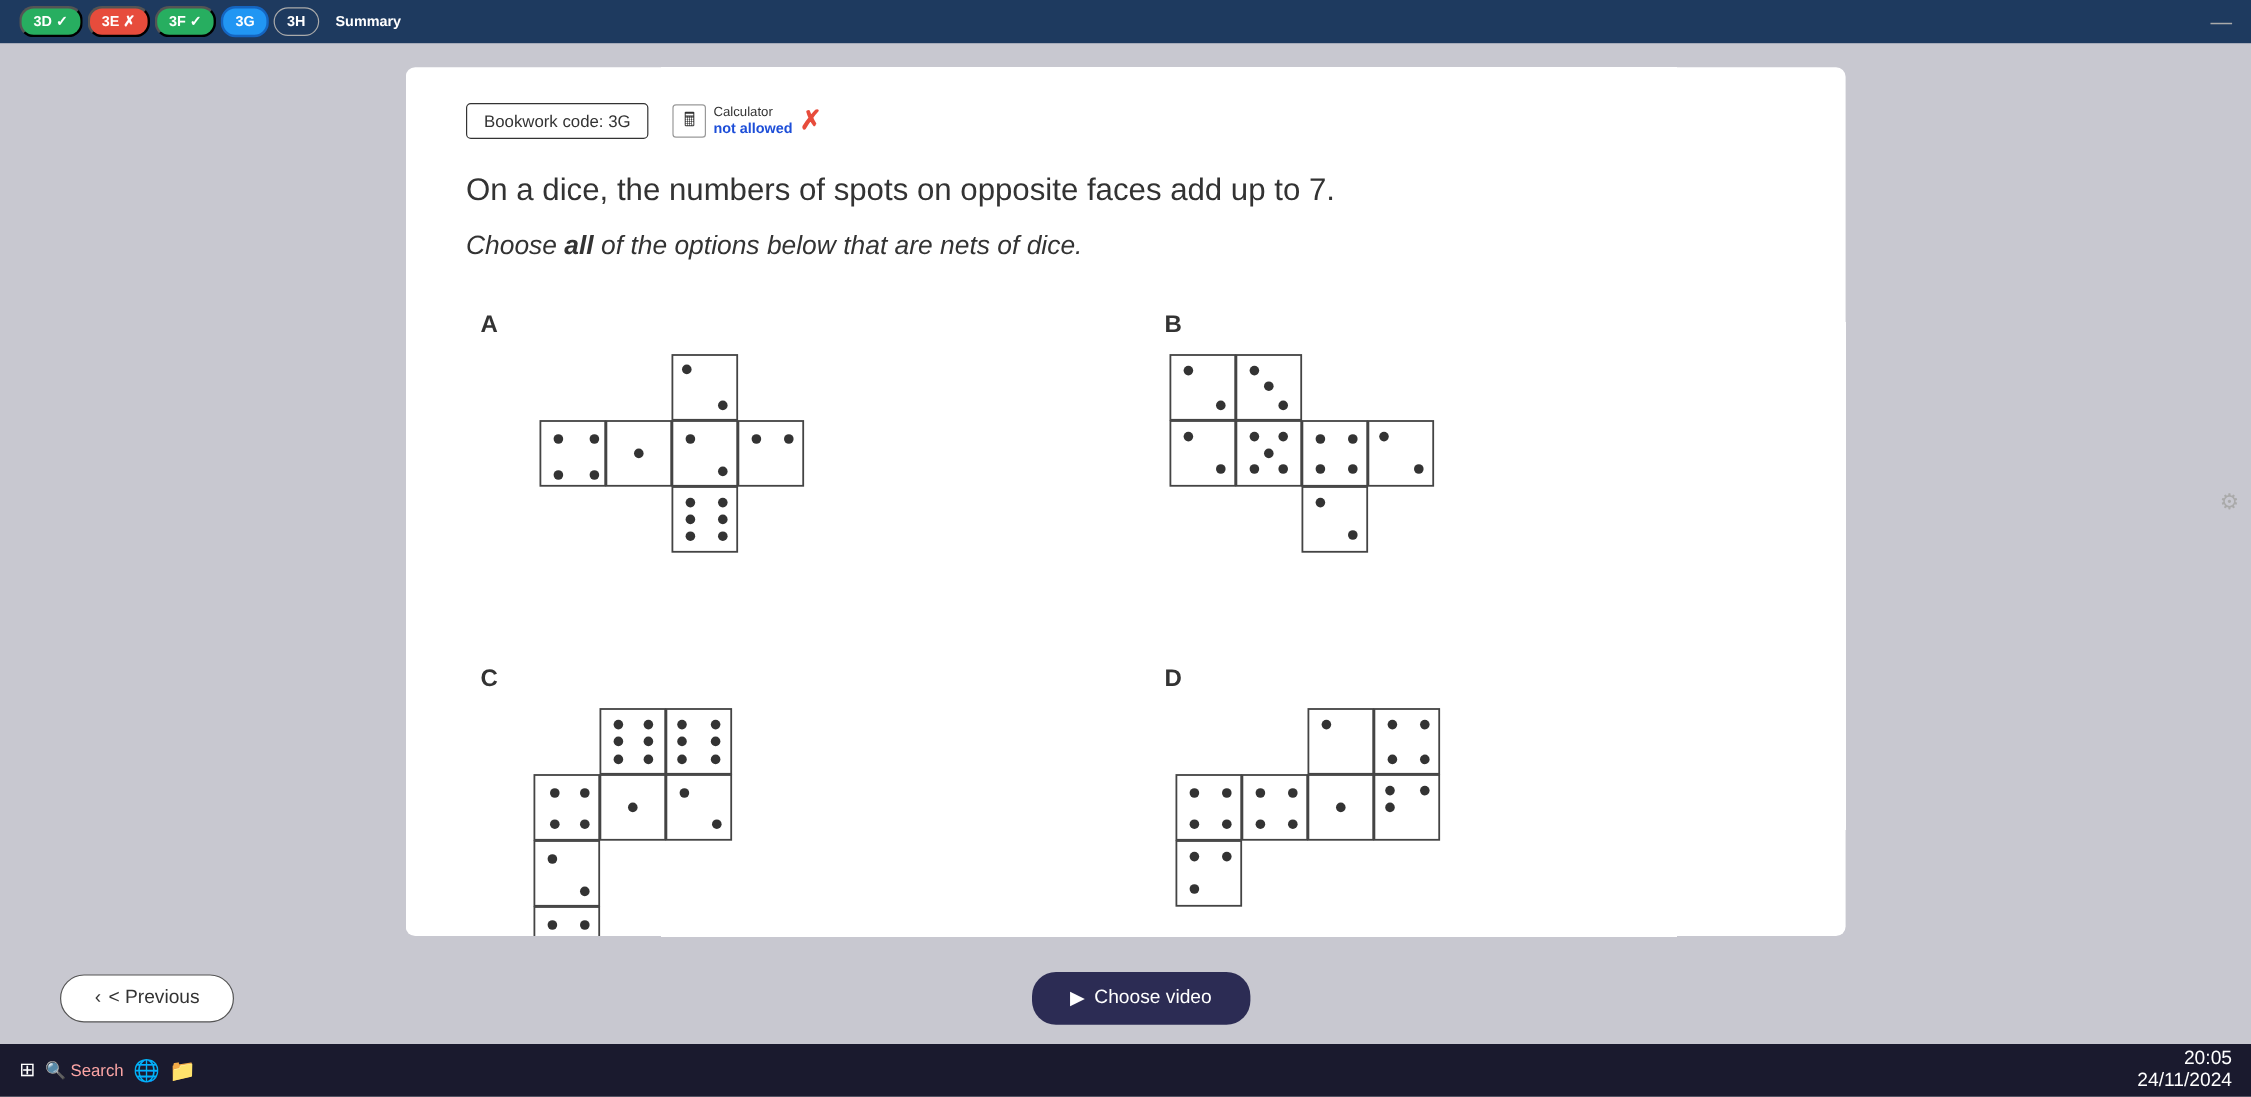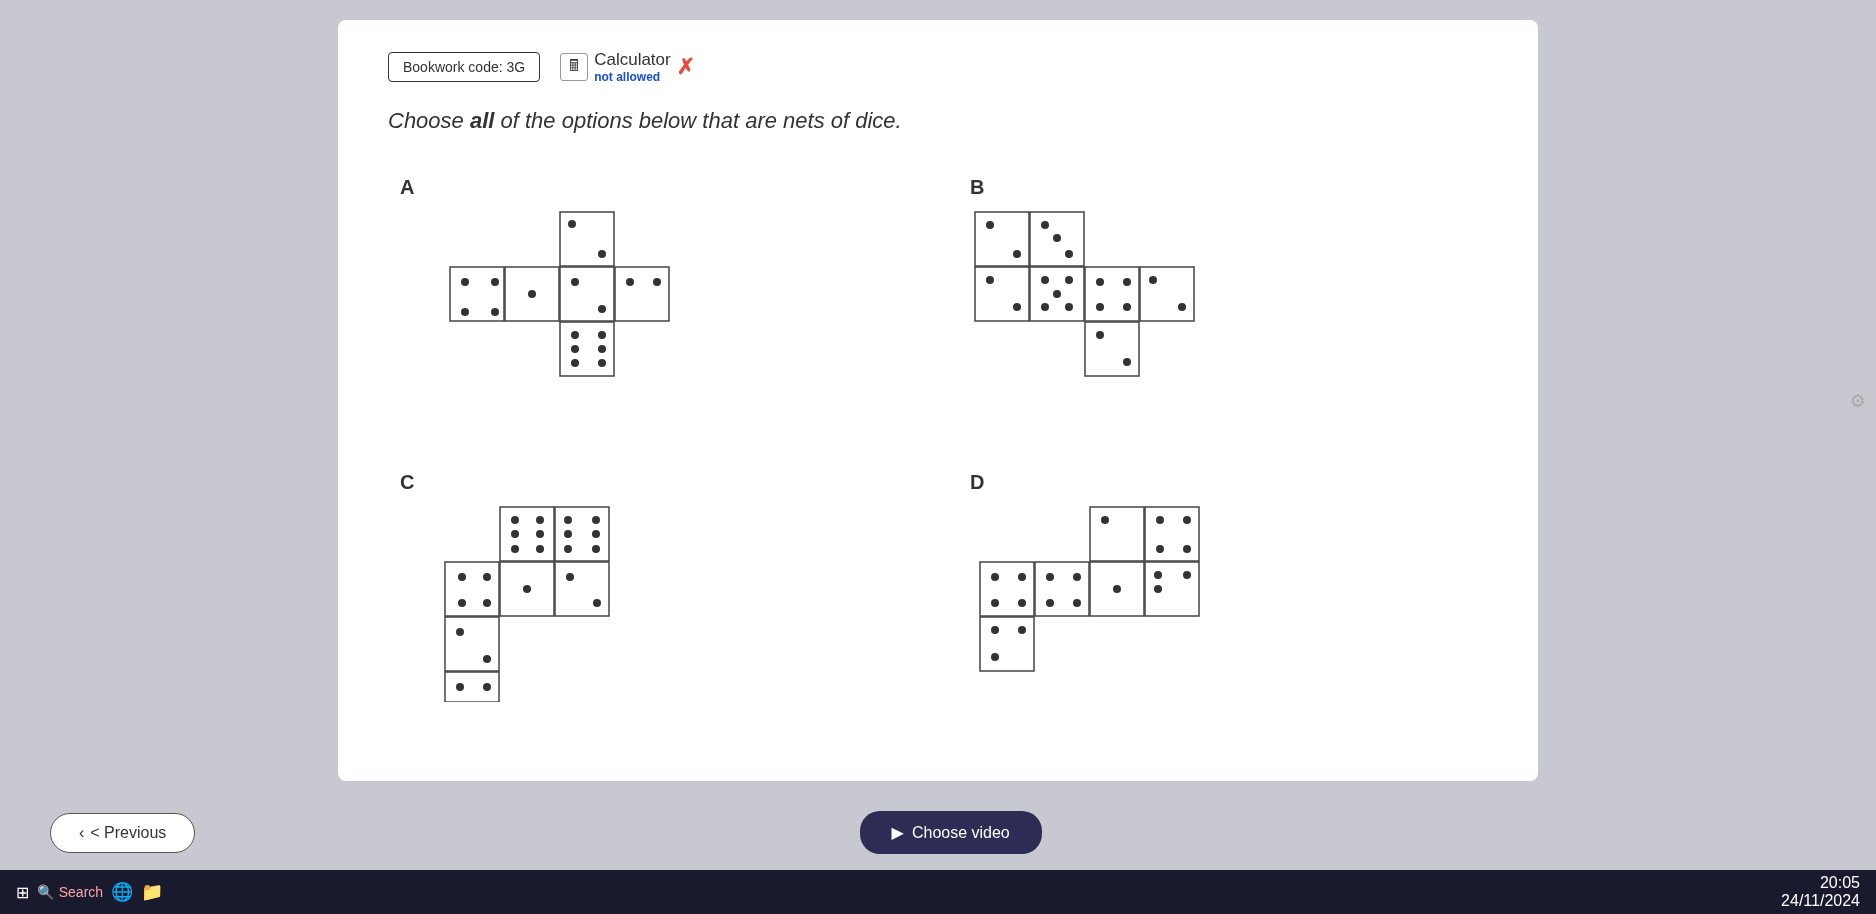--- a/index.html
+++ b/index.html
@@ -223,38 +223,51 @@
     .chip.current { background: #2196F3; color: white; border: 2px solid #1565C0; }
     .chip.pending { background: transparent; color: white; border: 1px solid #aaa; }
 
     .spacer { flex: 1; }
   </style>
 </head>
 <body>
 
 <div class="screen">
 
+  <div class="top-nav">
+    <div class="nav-pills">
+      <button class="chip done-green">3D ✓</button>
+      <button class="chip done-wrong">3E ✗</button>
+      <button class="chip done-green">3F ✓</button>
+      <button class="chip current">3G</button>
+      <button class="chip pending">3H</button>
+      <button class="chip summary" style="background:transparent;color:white;border:none;">Summary</button>
+    </div>
+    <div class="spacer"></div>
+    <span style="color:#aaa;font-size:18px;cursor:pointer;">—</span>
+  </div>
 
   <div class="main-content">
     <div class="card">
 
       <div class="card-header">
         <div class="bookwork-code">Bookwork code: 3G</div>
         <div class="calculator-badge">
           <div class="calc-icon">
             🖩
           </div>
           <div>
-            <div style="font-size:17px;">Calculator</div>
+            <div style="font-size:11px;">Calculator</div>
             <div style="font-size:12px;color:#1d4ed8;font-weight:bold;">not allowed</div>
           </div>
           <span style="color:#e74c3c;font-size:22px;font-weight:bold;">✗</span>
         </div>
       </div>
 
+      <div class="question-text">On a dice, the numbers of spots on opposite faces add up to 7.</div>
       <div class="question-sub">
         <span>Choose </span><span class="bold">all</span><span> of the options below that are nets of dice.</span>
       </div>
 
       <div class="nets-container">
 
         <div class="net-option">
           <div class="net-label">A</div>
           <div class="net-area">
             <svg width="300" height="190">

